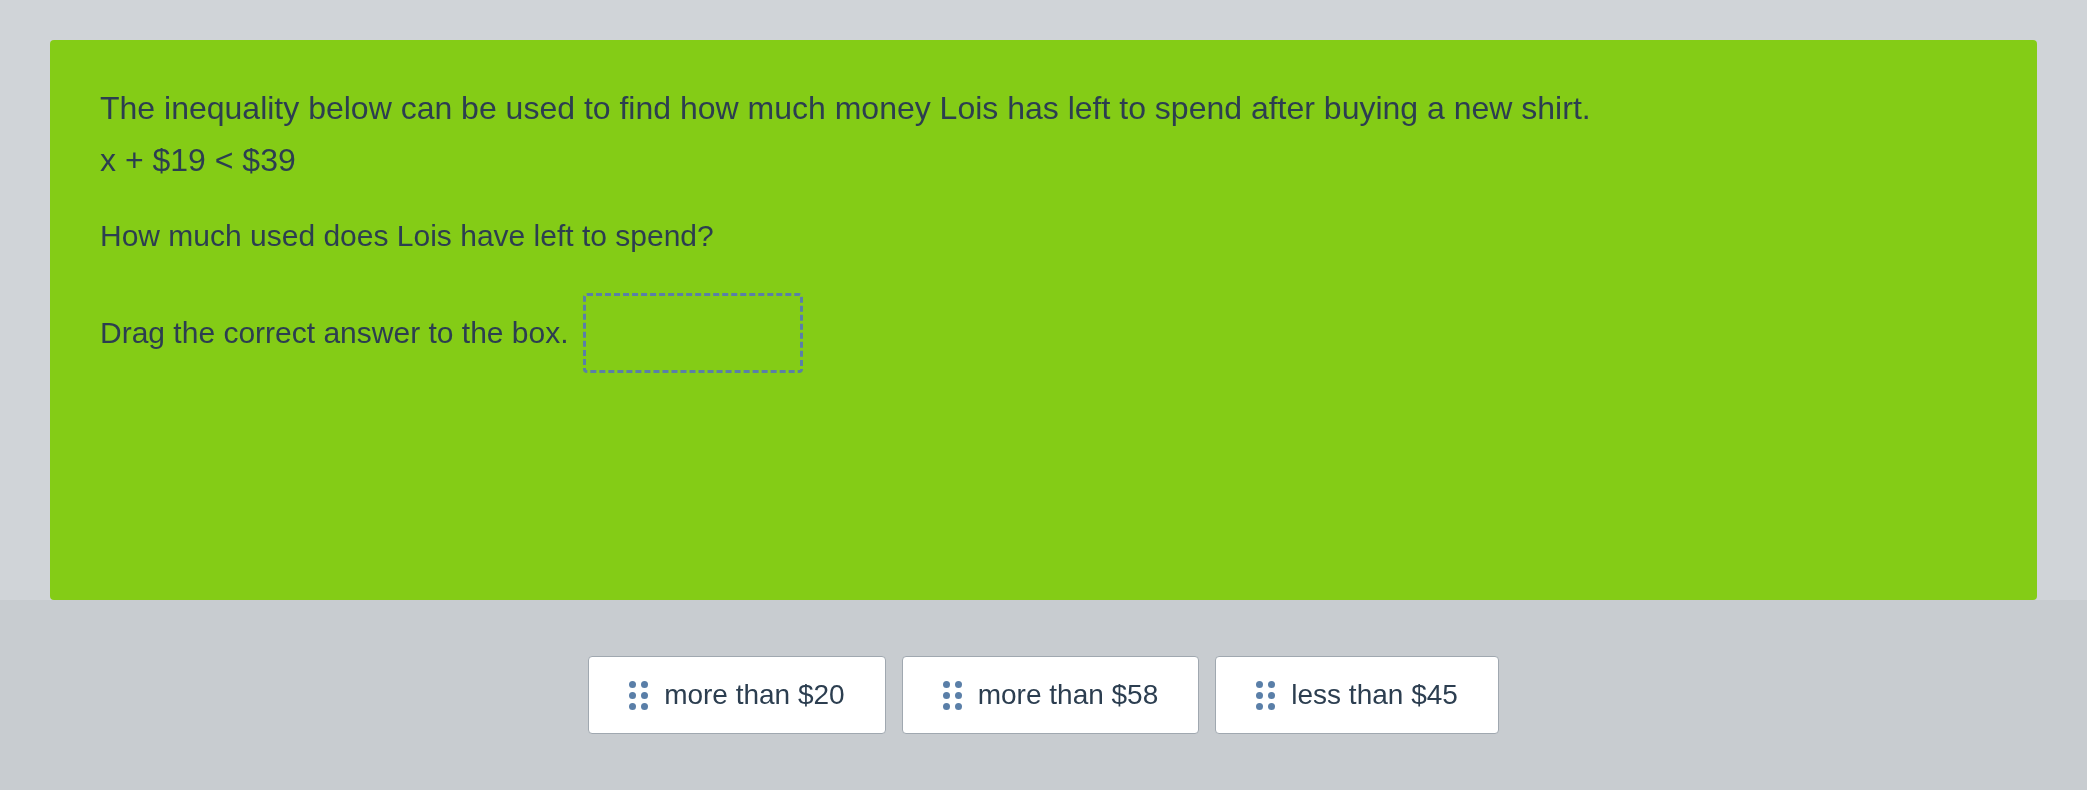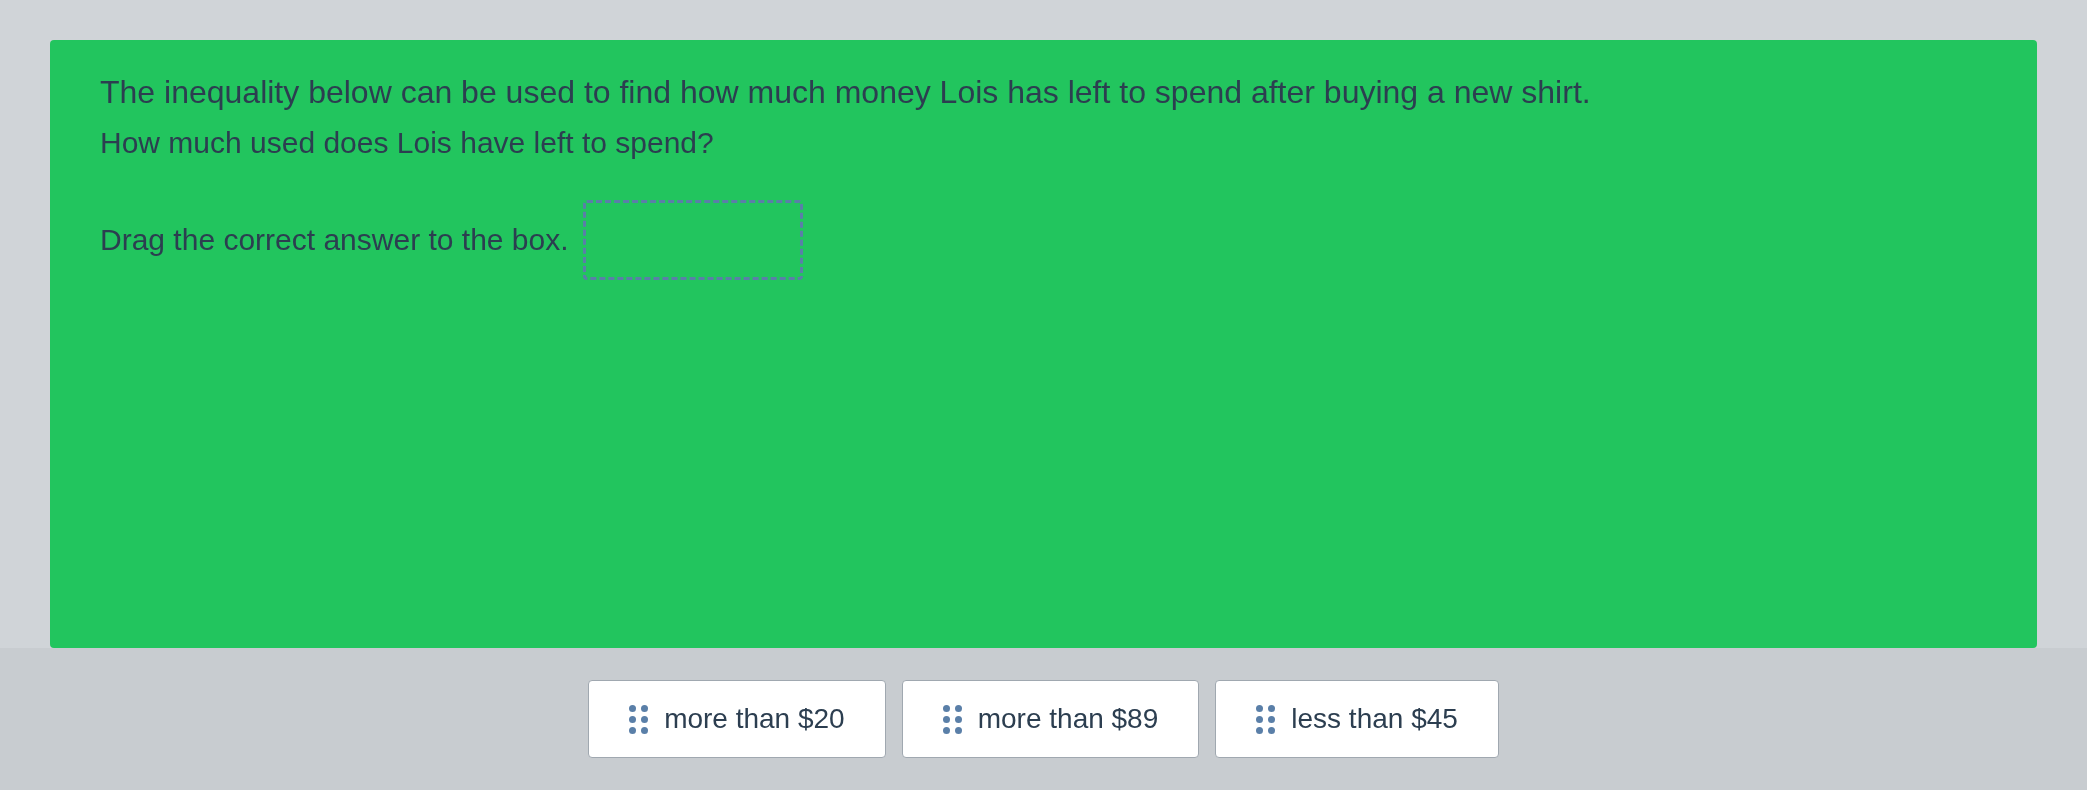--- a/index.html
+++ b/index.html
@@ -18,23 +18,23 @@
 
     .main-container {
       width: 100%;
       height: 100%;
       display: flex;
       flex-direction: column;
       padding: 40px 50px 0 50px;
     }
 
     .content-area {
-      background-color: #22c55e;
+      background-color: #84cc16;
       border-radius: 4px;
-      padding: 28px 50px;
+      padding: 44px 50px;
       flex: 1;
     }
 
     .problem-text {
       font-size: 32px;
       color: #2c3e50;
       line-height: 1.5;
       margin-bottom: 10px;
     }
 
@@ -63,21 +63,21 @@
       width: 220px;
       height: 80px;
       border: 3px dashed #5a7fa8;
       border-radius: 4px;
       display: inline-block;
       background-color: transparent;
     }
 
     .answers-area {
       background-color: #c8ccd0;
-      padding: 32px 0;
+      padding: 56px 0;
       display: flex;
       justify-content: center;
       gap: 0;
       margin: 0 -50px;
     }
 
     .answer-card {
       background-color: #ffffff;
       border: 1.5px solid #a0a8b0;
       border-radius: 4px;
@@ -109,20 +109,21 @@
       background-color: #5a7fa8;
       border-radius: 50%;
     }
   </style>
 </head>
 <body>
 
 <div class="main-container">
   <div class="content-area">
     <p class="problem-text">The inequality below can be used to find how much money Lois has left to spend after buying a new shirt.</p>
+    <p class="equation">x + $19 &lt; $39</p>
     <p class="question-text">How much used does Lois have left to spend?</p>
     <div class="drag-instruction">
       <span>Drag the correct answer to the box.</span>
       <div class="drop-box"></div>
     </div>
   </div>
 
   <div class="answers-area">
     <div class="answer-card" draggable="true">
       <span class="drag-dots">
@@ -151,21 +152,21 @@
         </span>
         <span class="dots-row">
           <span class="dot"></span>
           <span class="dot"></span>
         </span>
         <span class="dots-row">
           <span class="dot"></span>
           <span class="dot"></span>
         </span>
       </span>
-      <span>more than $89</span>
+      <span>more than $58</span>
     </div>
 
     <div class="answer-card" draggable="true">
       <span class="drag-dots">
         <span class="dots-row">
           <span class="dot"></span>
           <span class="dot"></span>
         </span>
         <span class="dots-row">
           <span class="dot"></span>

